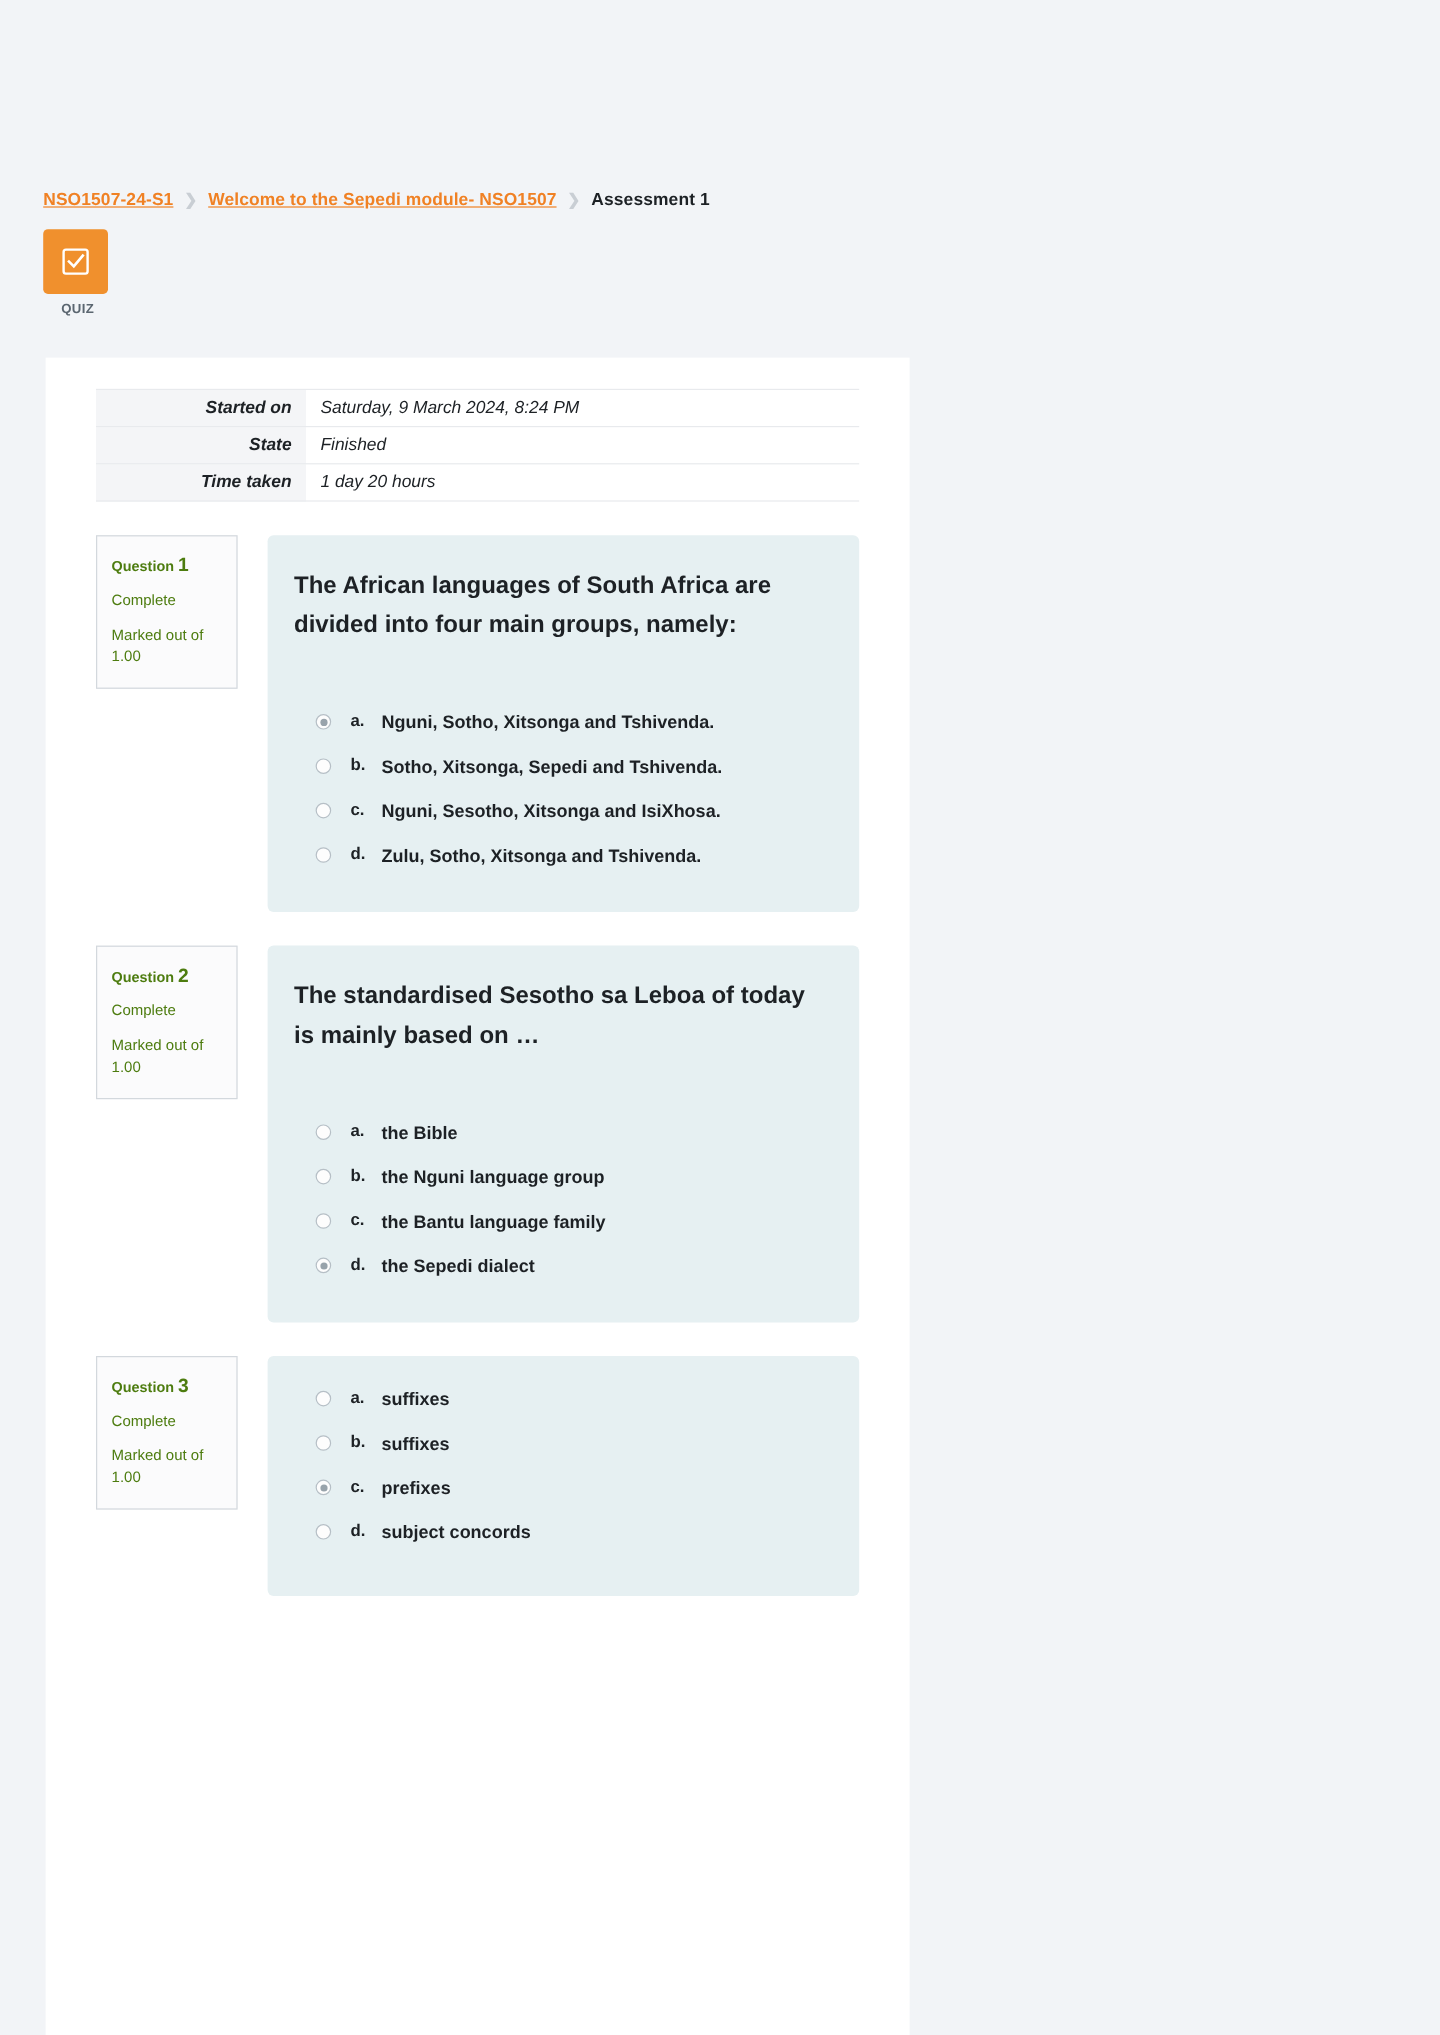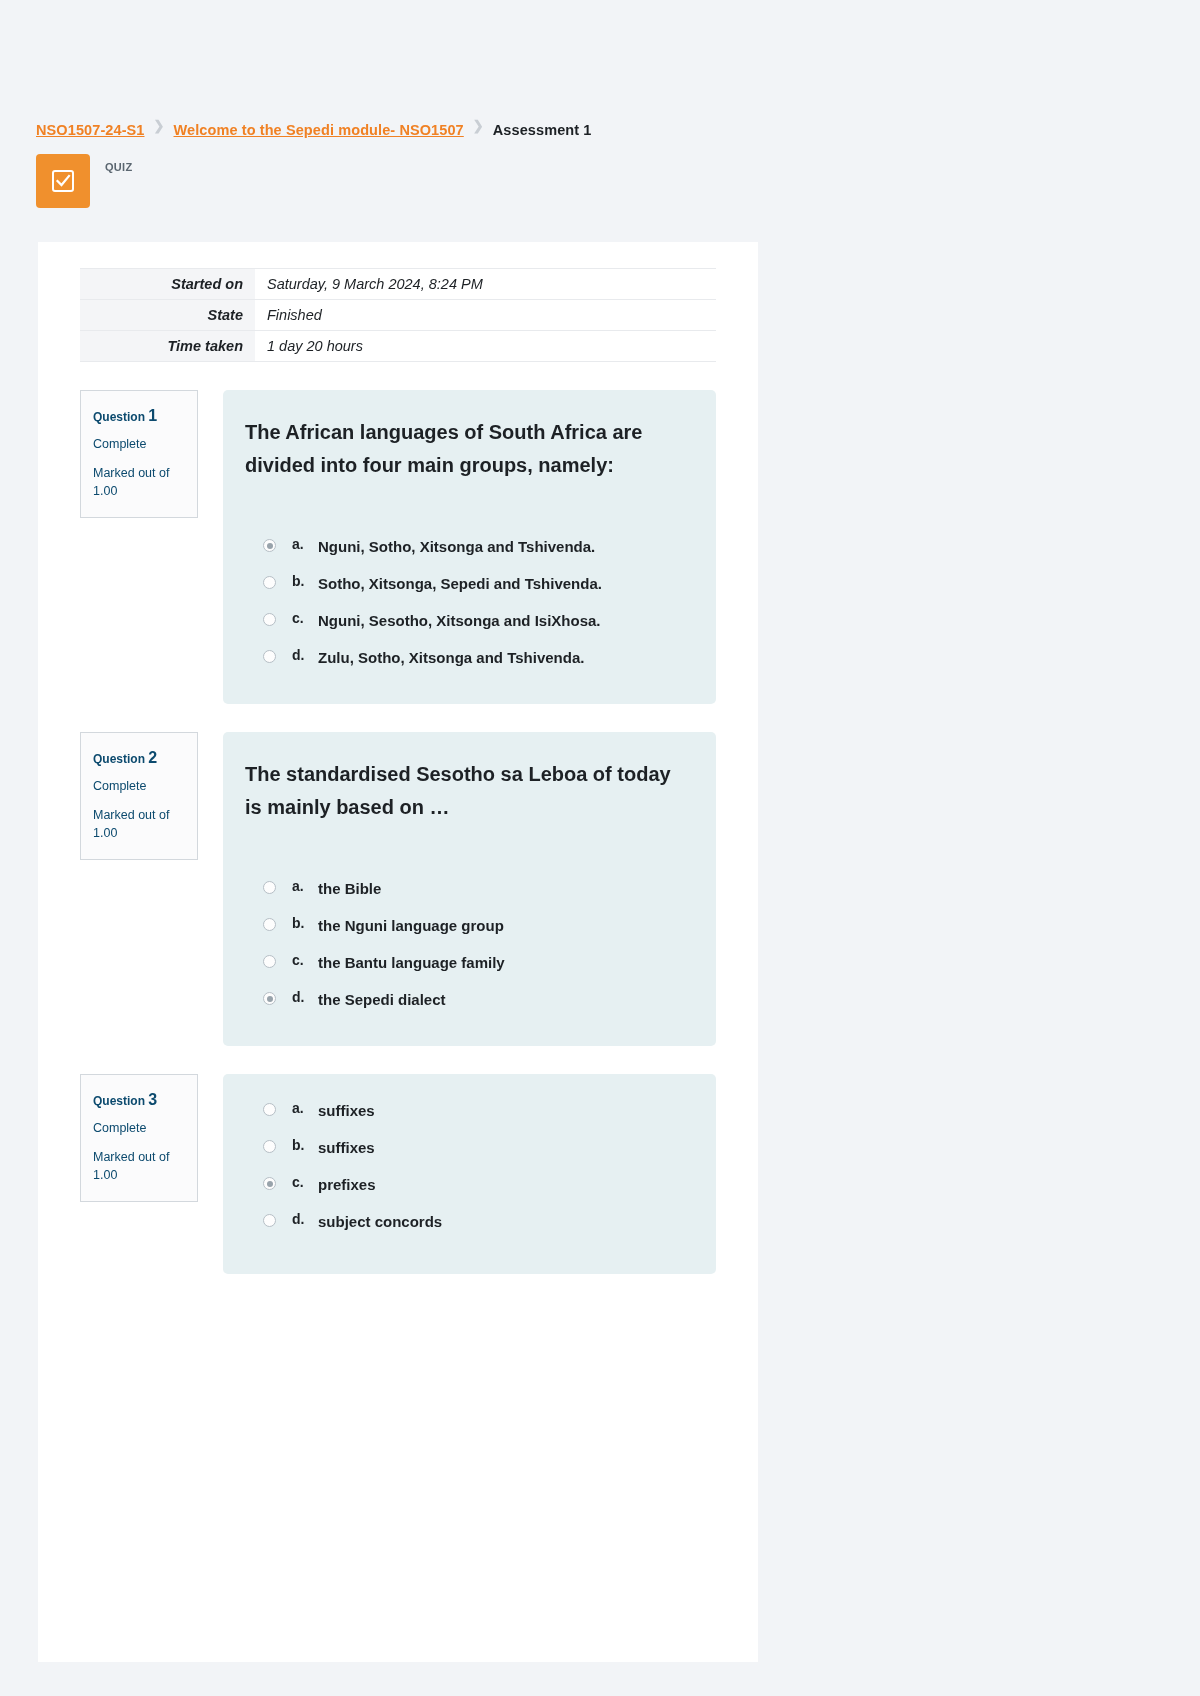--- a/index.html
+++ b/index.html
@@ -11,25 +11,27 @@
     font-family: "Liberation Sans", sans-serif;
     -webkit-font-smoothing: antialiased;
   }
   body { min-height: 1696px; }
 
   .page { width: 1200px; position: relative; }
 
   
   .breadcrumb {
     display: flex;
+    align-items: center;
     padding: 120px 0 0 36px;
     font-size: 14.5px;
     font-weight: 700;
     letter-spacing: .1px;
     line-height: 20px;
+    margin-top: 37px;
   }
   .crumb-link {
     color: #f08124;
     text-decoration: underline;
     cursor: pointer;
     white-space: nowrap;
   }
   .crumb-current {
     color: #1d2125;
     white-space: nowrap;
@@ -41,20 +43,21 @@
     font-size: 13px;
     line-height: 1;
     transform: translateY(-1px);
   }
 
   
   .activity-header {
     display: flex;
     align-items: flex-start;
     padding: 14px 0 0 36px;
+    flex-direction: column;
   }
   .activity-icon {
     width: 54px;
     height: 54px;
     background: #f0902d;
     border-radius: 4px;
     display: flex;
     align-items: center;
     justify-content: center;
     flex: 0 0 auto;
@@ -113,21 +116,21 @@
     margin: 28px 0 0 42px;
     width: 636px;
   }
   .qinfo {
     width: 118px;
     flex: 0 0 118px;
     border: 1px solid #d3d8dd;
     background: #fbfbfc;
     padding: 13px 12px 16px 12px;
     font-size: 12.5px;
-    color: #0c4a6e;
+    color: #4d7c0f;
     line-height: 1.45;
   }
   .qinfo-number {
     font-weight: 700;
     font-size: 12px;
     margin-bottom: 8px;
   }
   .qinfo-number .num {
     font-size: 16px;
     font-weight: 700;

